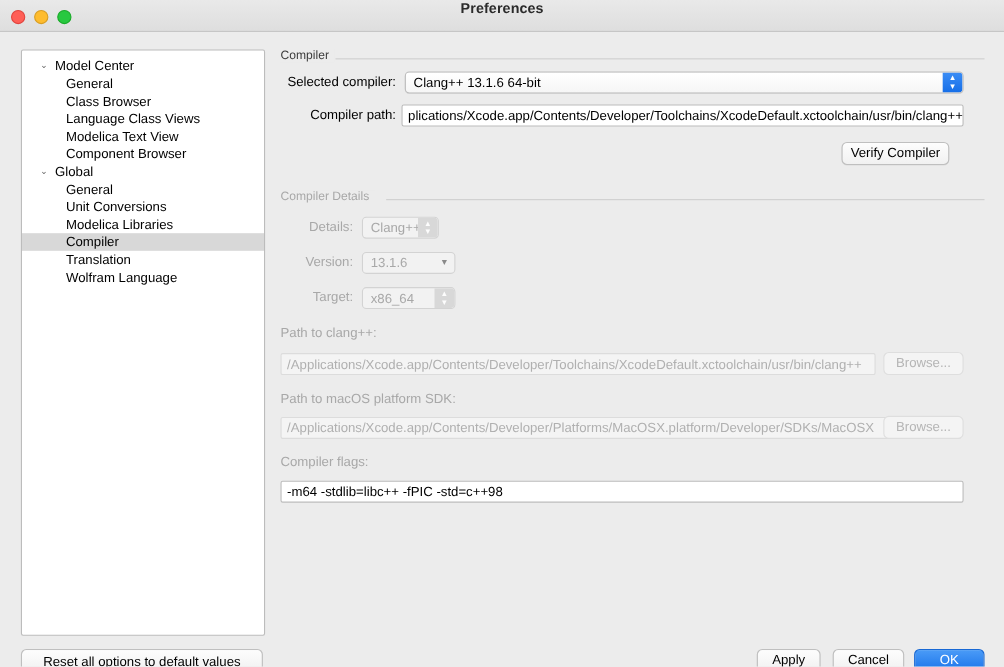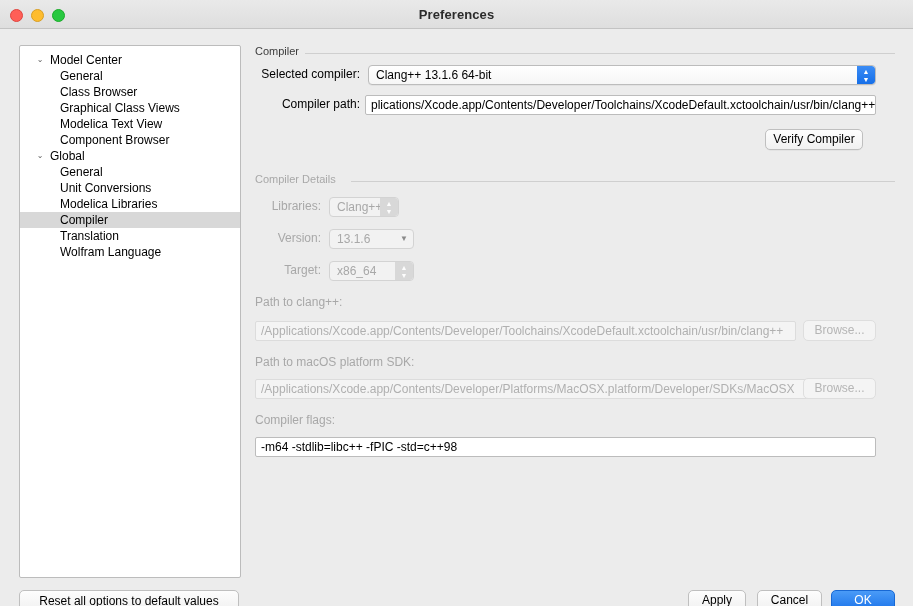--- a/index.html
+++ b/index.html
@@ -22,21 +22,20 @@
     background: #ececec;
     box-sizing: border-box;
   }
   
   .titlebar {
     position: relative;
     height: 28px;
     background: linear-gradient(#e9e9e9, #dedede);
     border-bottom: 1px solid #c3c3c3;
     display: flex;
-    align-items: center;
   }
   .traffic {
     position: absolute;
     left: 10px;
     top: 9px;
     display: flex;
     gap: 8px;
   }
   .dot {
     width: 11px;
@@ -251,21 +250,21 @@
           <span class="disclosure">⌄</span>
           <span>Model Center</span>
         </li>
         <li class="tree-row child">
           <span>General</span>
         </li>
         <li class="tree-row child">
           <span>Class Browser</span>
         </li>
         <li class="tree-row child">
-          <span>Graphical Class Views</span>
+          <span>Language Class Views</span>
         </li>
         <li class="tree-row child">
           <span>Modelica Text View</span>
         </li>
         <li class="tree-row child">
           <span>Component Browser</span>
         </li>
         <li class="tree-row parent">
           <span class="disclosure">⌄</span>
           <span>Global</span>
@@ -310,21 +309,21 @@
           <span>plications/Xcode.app/Contents/Developer/Toolchains/XcodeDefault.xctoolchain/usr/bin/clang++</span>
         </div>
 
         <div class="btn abs" style="left:510px; top:84px; width:98px;">Verify Compiler</div>
       </div>
 
       <div class="group" style="height:300px; ">
         <div class="group-title dim">Compiler Details</div>
         <div class="group-rule" style="left:96px;"></div>
 
-        <div class="label dim abs" style="left:0; top:26px; width:66px;">Libraries:</div>
+        <div class="label dim abs" style="left:0; top:26px; width:66px;">Details:</div>
         <div class="popup gray abs" style="left:74px; top:24px; width:70px;">
           <span>Clang++</span>
           <span class="arrows">▲<br>▼</span>
         </div>
 
         <div class="label dim abs" style="left:0; top:58px; width:66px;">Version:</div>
         <div class="popup gray plainarrow abs" style="left:74px; top:56px; width:85px;">
           <span>13.1.6</span>
           <span class="arrows" style="line-height:18px;padding-top:0;font-size:8px;">▼</span>
         </div>

